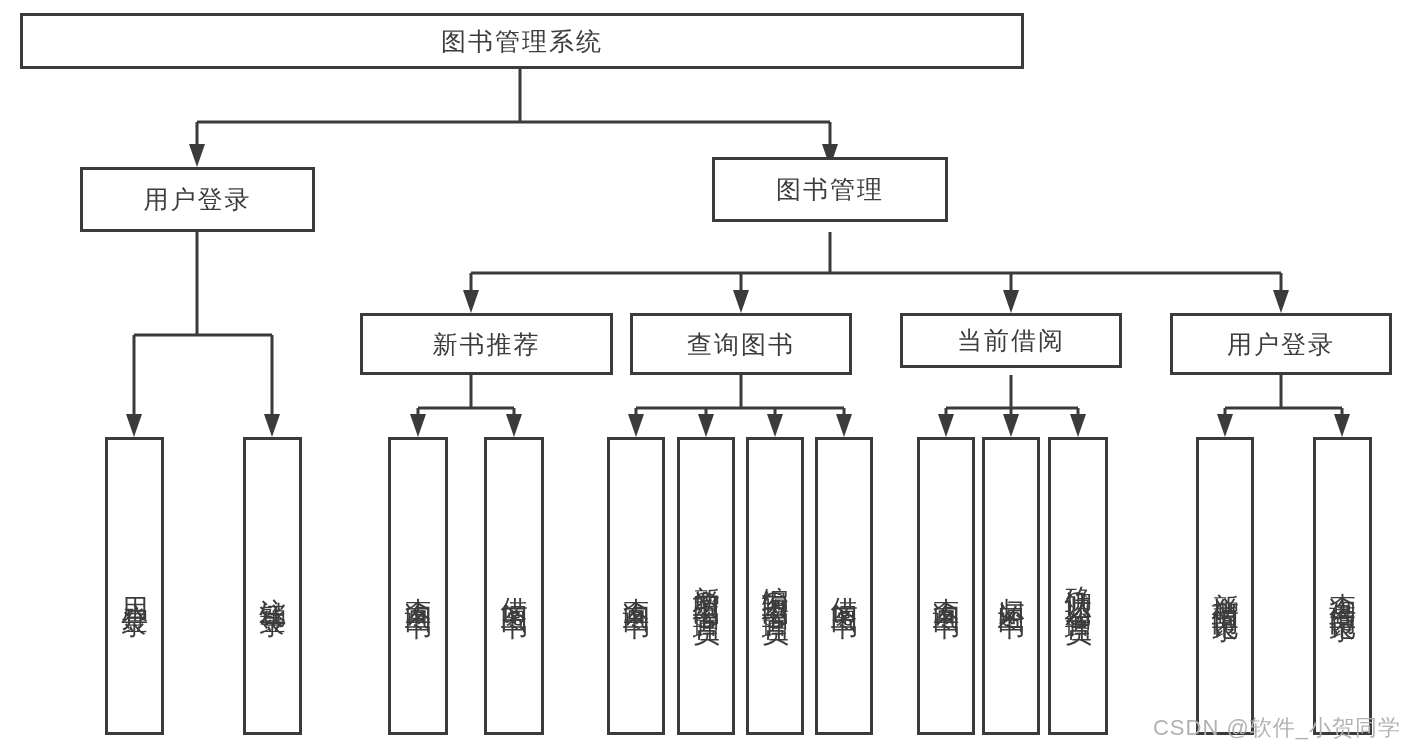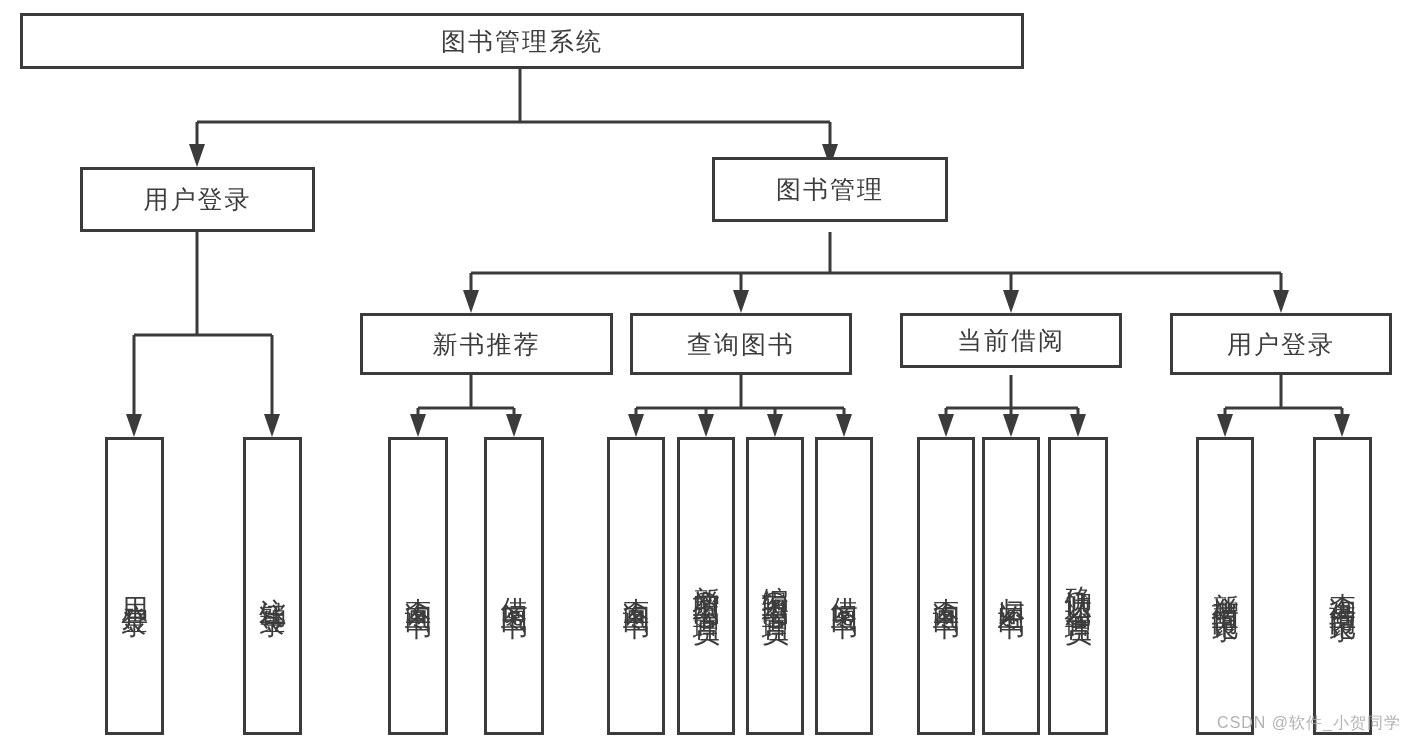--- a/index.html
+++ b/index.html
@@ -33,21 +33,21 @@
     font-size: 27px;
     letter-spacing: 5px;
     line-height: 1.05;
   }
   .watermark {
     position: absolute;
     right: 4px;
     top: 713px;
     z-index: 3;
     color: var(--watermark, #b2b2b2);
-    font-size: 16px;
+    font-size: 22px;
     letter-spacing: 1px;
     white-space: nowrap;
   }
 </style>
 </head>
 <body>
 
 <div class="stage">
 
   <svg class="connectors" width="1405" height="747" viewBox="0 0 1405 747">

